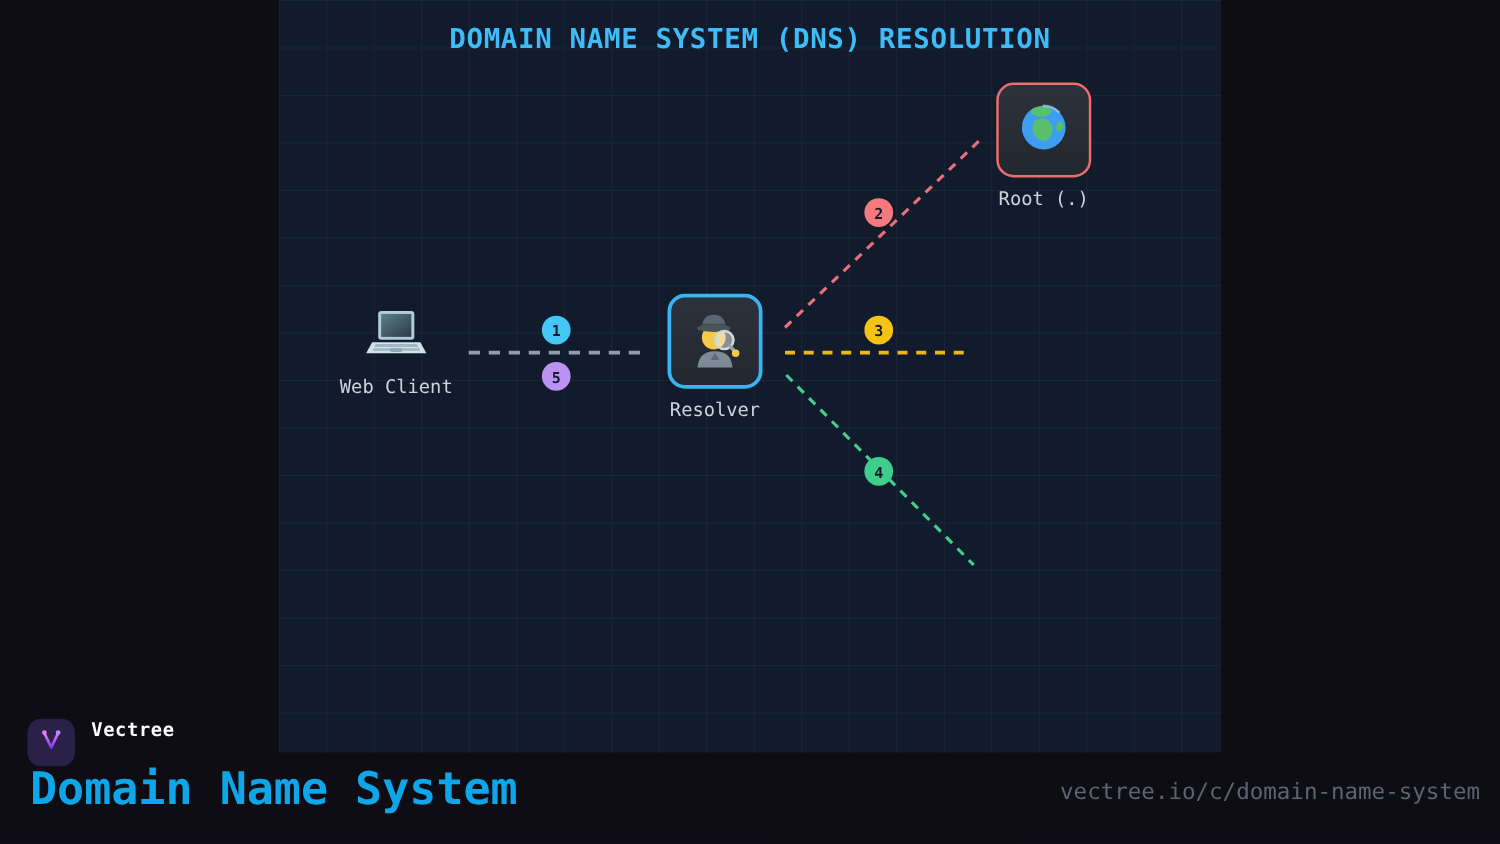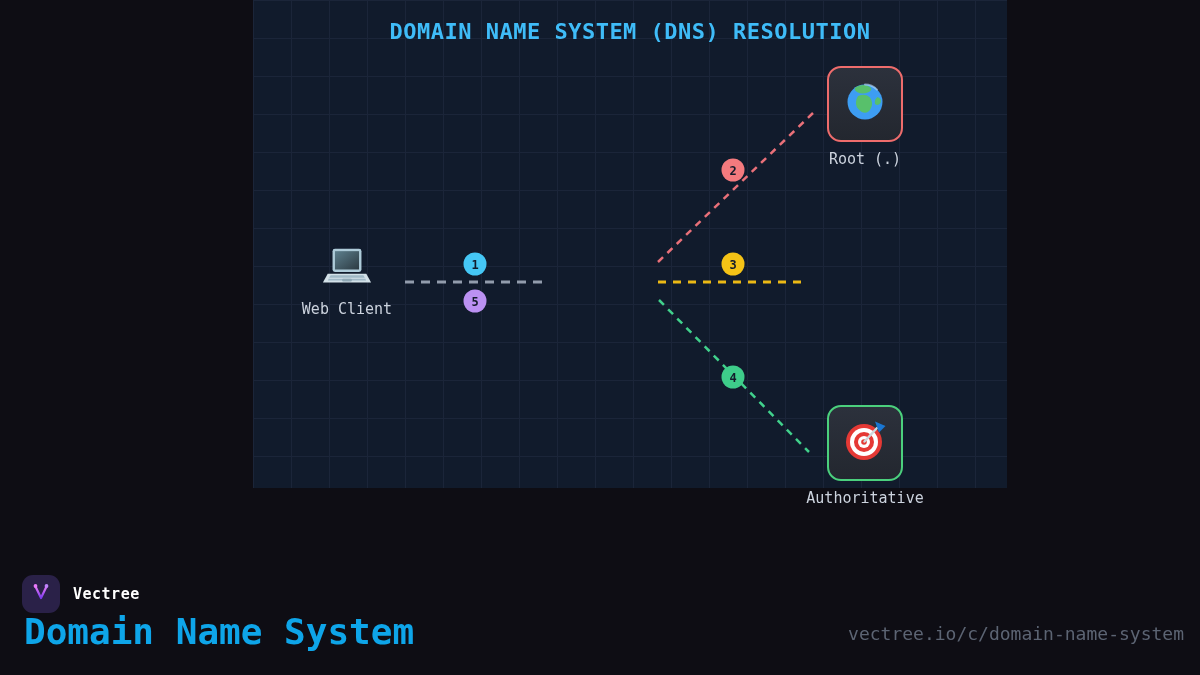--- a/index.html
+++ b/index.html
@@ -7,27 +7,26 @@
   body {
     background: #0e0d14;
     font-family: "DejaVu Sans Mono", "Liberation Mono", monospace;
     position: relative;
   }
 
   
   .canvas {
     position: absolute;
     left: 223px; top: 0;
-    width: 754px; height: 488px;
+    width: 754px; height: 602px;
     background-color: #111b2c;
     background-image:
       linear-gradient(#1b2539 1px, transparent 1px),
       linear-gradient(90deg, #1b2539 1px, transparent 1px);
     background-size: 38px 38px;
-    margin-left: 30px;
   }
   .diagram-title {
     position: absolute;
     top: 19px; left: 0; right: 0;
     text-align: center;
     font-size: 22px;
     font-weight: bold;
     letter-spacing: 0.5px;
     color: #3fbcf8;
   }
@@ -73,21 +72,21 @@
   #node-root          { left: 552px; top: 66px; text-align: right;  }
   #node-tld           { left: 552px; top: 235px; }
   #node-authoritative { left: 552px; top: 405px; }
 
   
   .brand-row {
     position: absolute;
     left: 22px; top: 575px;
     height: 38px;
     display: flex;
-    align-items: center;
+    align-items: flex-start;
     gap: 13px;
   }
   .logo-badge {
     width: 38px; height: 38px;
     border-radius: 11px;
     background: #2a2148;
     display: flex;
     align-items: center;
     justify-content: center;
   }
@@ -162,53 +161,55 @@
         <rect x="15.5" y="4.5" width="25" height="19" fill="url(#scr)"></rect>
         <path d="M8,28 L48,28 L53,37 L3,37 Z" fill="#d3e1e8"></path>
         <path d="M11,29.5 L45,29.5 L46.5,32 L9.5,32 Z" fill="#9fb8c6"></path>
         <path d="M9,33 L47,33 L47.8,35 L8.2,35 Z" fill="#9fb8c6"></path>
         <rect x="23" y="33" width="10" height="3" rx="1" fill="#8fa8b5"></rect>
       </svg>
     </div>
     <div class="node-label">Web Client</div>
   </div>
 
+  <div class="node" id="node-resolver">
+    <div class="node-box thick" style="border-color: rgb(56, 181, 239);">
+      <span>
+        <svg width="48" height="48" viewBox="0 0 48 48">
+          <path d="M10,47 q1,-13 14,-13 q13,0 14,13 Z" fill="#7d8b97"></path>
+          <path d="M24,35 l-3.5,6 h7 Z" fill="#5d6b77"></path>
+          <circle cx="23" cy="23" r="9.5" fill="#f7c948"></circle>
+          <path d="M13.5,14.8 q0.5,-10 9.5,-10 q9,0 9.5,10 Z" fill="#5b6770"></path>
+          <rect x="13" y="12" width="20" height="3.4" rx="1.5" fill="#424c54"></rect>
+          <ellipse cx="23" cy="15.5" rx="13.5" ry="3" fill="#4a545b"></ellipse>
+          <circle cx="31.5" cy="25" r="7.2" fill="#eceff1" fill-opacity="0.5" stroke="#cfd8dc" stroke-width="2.2"></circle>
+          <line x1="36.5" y1="30.5" x2="40.5" y2="35" stroke="#90a4ae" stroke-width="3" stroke-linecap="round"></line>
+          <circle cx="40.5" cy="35.5" r="3" fill="#f7c948"></circle>
+        </svg>
+      </span>
+    </div>
+    <div class="node-label">Resolver</div>
+  </div>
 
   <div class="node" id="node-root">
     <div class="node-box" style="border-color: rgb(238, 108, 108);">
       <span>
         <svg width="48" height="48" viewBox="0 0 48 48">
           <circle cx="24" cy="24" r="17.5" fill="#3d9df3"></circle>
           <path d="M15,9 q8,-4 14,0 q3,2.5 -1,5 q-7,3 -12,0 q-4,-2.5 -1,-5 Z" fill="#58c06b"></path>
           <path d="M17,18 q8,-3 12,1.5 q4,5.5 0.5,11.5 q-3.5,6 -9.5,2.5 q-6,-4.5 -5,-9.5 q0.5,-4 2,-6 Z" fill="#58c06b"></path>
           <path d="M36.5,19 q4.5,1.5 3,6 q-2.5,3.5 -5.5,1 q-1,-4.5 2.5,-7 Z" fill="#58c06b"></path>
           <path d="M24,6.6 a17.5,17.5 0 0 1 12,5" stroke="#bfe0fb" stroke-width="2" fill="none" stroke-linecap="round" opacity="0.6"></path>
         </svg>
       </span>
     </div>
     <div class="node-label">Root (.)</div>
   </div>
 
 
-  <div class="node" id="node-authoritative">
-    <div class="node-box" style="border-color: rgb(75, 208, 125);">
-      <span>
-        <svg width="48" height="48" viewBox="0 0 48 48">
-          <circle cx="23" cy="25" r="18" fill="#e53935"></circle>
-          <circle cx="23" cy="25" r="14" fill="#ffffff"></circle>
-          <circle cx="23" cy="25" r="10" fill="#e53935"></circle>
-          <circle cx="23" cy="25" r="6" fill="#ffffff"></circle>
-          <circle cx="23" cy="25" r="2.8" fill="#e53935"></circle>
-          <line x1="23.5" y1="24.5" x2="36" y2="11" stroke="#cfd8dc" stroke-width="2.5" stroke-linecap="round"></line>
-          <polygon points="34,4.5 44.5,9 38,15.5" fill="#1976d2"></polygon>
-        </svg>
-      </span>
-    </div>
-    <div class="node-label">Authoritative</div>
-  </div>
 
 </div>
 
 <div class="brand-row">
   <div class="logo-badge">
     <span>
       <svg width="24" height="24" viewBox="0 0 24 24">
         <defs>
           <linearGradient id="vg" x1="0" y1="0" x2="0" y2="1">
             <stop offset="0" stop-color="#e879f9"></stop>

